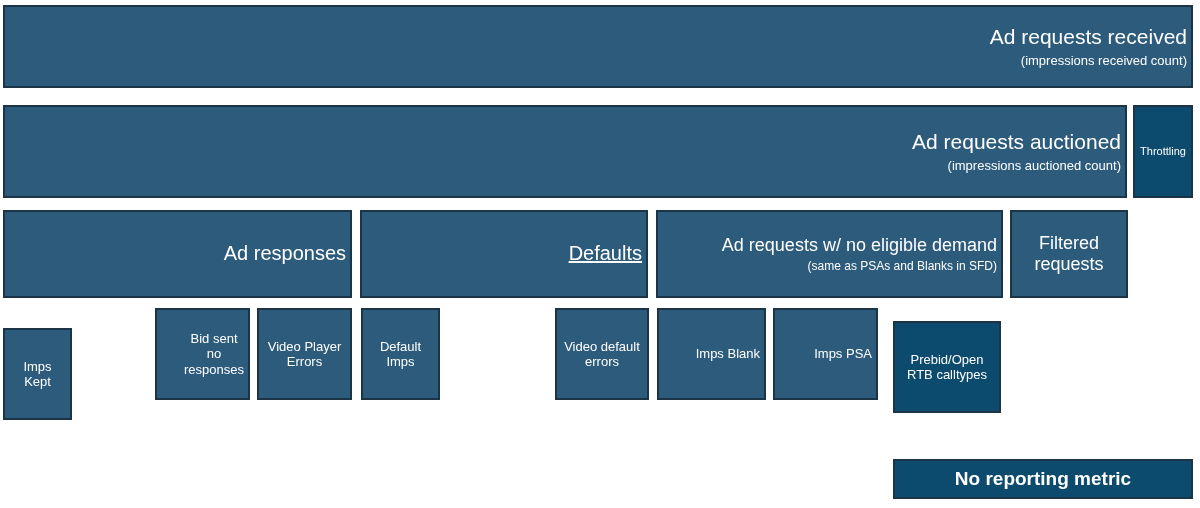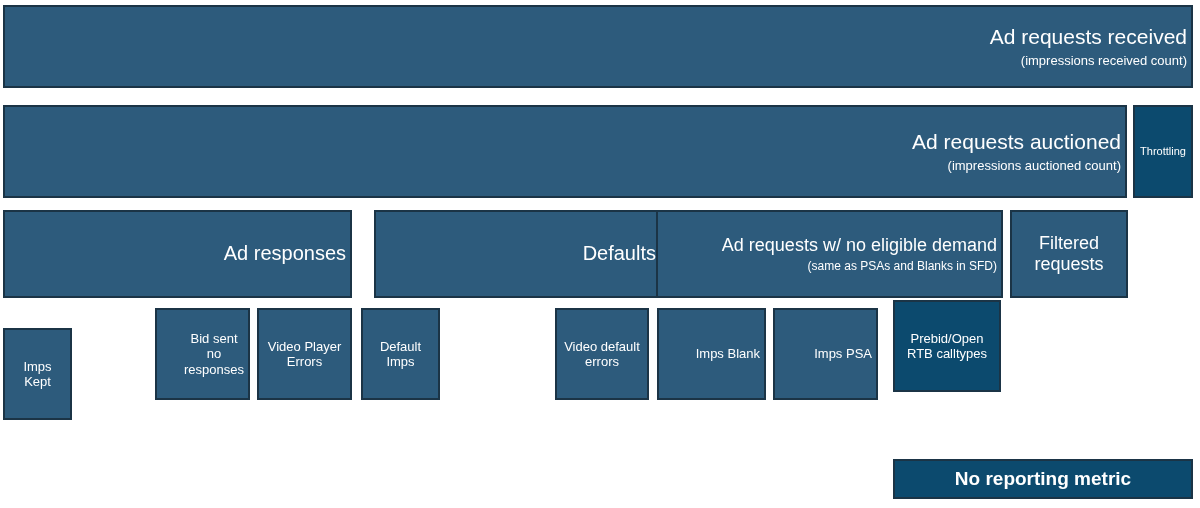--- a/index.html
+++ b/index.html
@@ -88,21 +88,21 @@
       <span class="title">Ad requests auctioned</span>
       <span class="sub">(impressions auctioned count)</span>
     </div>
     <div class="node orange t-xs" style="left: 1133px; top: 105px; width: 60px; height: 93px;">
       <span class="title">Throttling</span>
     </div>
     <div style="position: absolute; left: 0px; top: 0px; width: 0px; height: 0px;"></div>
     <div class="node blue t-lg" style="left: 3px; top: 210px; width: 349px; height: 88px;">
       <span class="title">Ad responses</span>
     </div>
-    <div class="node blue t-lg" style="left: 374px; top: 210px; width: 288px; height: 88px;">
+    <div class="node blue t-lg" style="left: 360px; top: 210px; width: 288px; height: 88px; text-decoration: underline;">
       <span class="title">Defaults</span>
     </div>
     <div class="node blue t-md" style="left: 656px; top: 210px; width: 347px; height: 88px;">
       <span class="title">Ad requests w/ no eligible demand</span>
       <span class="sub">(same as PSAs and Blanks in SFD)</span>
     </div>
     <div class="node blue t-md" style="left: 1010px; top: 210px; width: 118px; height: 88px;">
       <span class="title">Filtered requests</span>
     </div>
     <div style="position: absolute; left: 0px; top: 0px; width: 0px; height: 0px;"></div>
@@ -120,20 +120,20 @@
     </div>
     <div class="node blue t-sm" style="left: 555px; top: 308px; width: 94px; height: 92px;">
       <span class="title">Video default errors</span>
     </div>
     <div class="node blue t-sm" style="left: 657px; top: 308px; width: 109px; height: 92px;">
       <span class="title">Imps Blank</span>
     </div>
     <div class="node blue t-sm" style="left: 773px; top: 308px; width: 105px; height: 92px;">
       <span class="title">Imps PSA</span>
     </div>
-    <div class="node orange t-sm" style="left: 893px; top: 300px; width: 108px; height: 92px;">
+    <div class="node orange t-sm" style="left: 893px; top: 321px; width: 108px; height: 92px;">
       <span class="title">Prebid/Open RTB calltypes</span>
     </div>
     <div style="position: absolute; left: 0px; top: 0px; width: 0px; height: 0px;"></div>
     <div class="node orange t-legend" style="left: 893px; top: 459px; width: 300px; height: 40px;">
       <span class="title">No reporting metric</span>
     </div>
   </div>
 
 </body></html>

